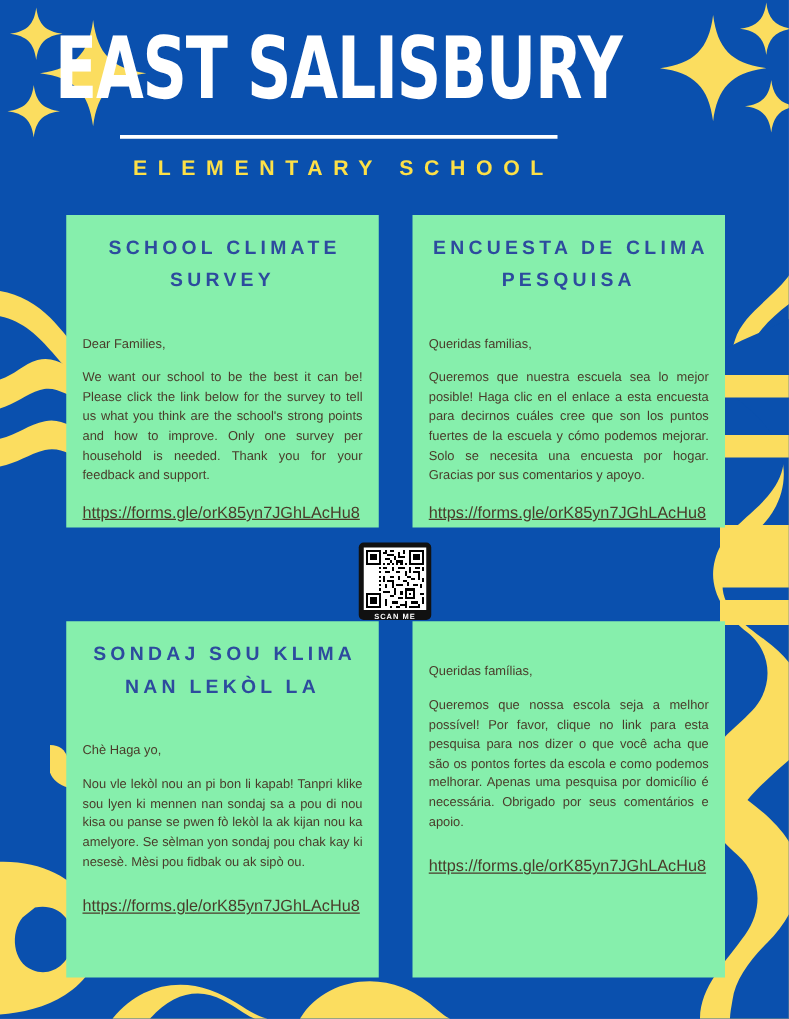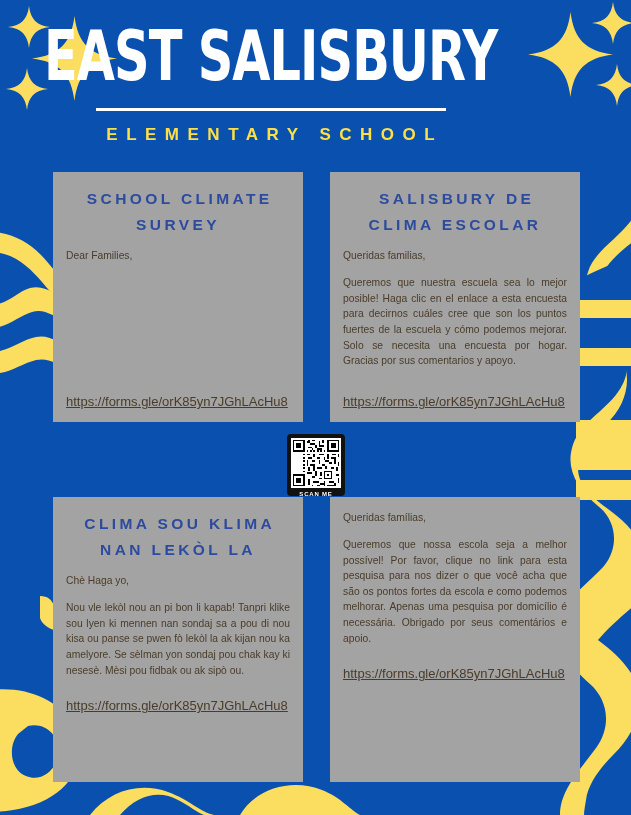--- a/index.html
+++ b/index.html
@@ -49,21 +49,21 @@
     font-size:17px;
     font-weight:600;
     letter-spacing:8.5px;
     text-indent:8.5px;
     white-space:nowrap;
   }
 
   
   .card {
     position:absolute;
-    background:#a3a3a3;
+    background:#86efac;
     z-index:4;
     padding:14px 13px 10px 13px;
     display:flex; flex-direction:column;
   }
   #card-en { left:53px;  top:172px; width:250px; height:250px; }
   #card-es { left:330px; top:172px; width:250px; height:250px; }
   #card-ht { left:53px;  top:497px; width:250px; height:285px; }
   #card-pt { left:330px; top:497px; width:250px; height:285px; }
 
   .card-title {
@@ -76,20 +76,21 @@
     text-align:center;
     line-height:1.65;
     margin-bottom:12px;
   }
   .salutation {
     color:#4a3c2a;
     font-family:"Liberation Sans", sans-serif;
     font-size:10.3px;
     line-height:1.45;
     margin-bottom:11px;
+    margin-top:20px;
   }
   .body-text {
     color:#4a3c2a;
     font-family:"Liberation Sans", sans-serif;
     font-size:10.3px;
     line-height:1.52;
     text-align:justify;
     margin-bottom:12px;
   }
   .card-link {
@@ -251,27 +252,28 @@
 
   <div class="header">
     <div class="school-name">EAST SALISBURY</div>
     <div class="rule"></div>
     <div class="sub-name">ELEMENTARY SCHOOL</div>
   </div>
 
   <div class="card" id="card-en">
     <div class="card-title">SCHOOL CLIMATE SURVEY</div>
     <div class="salutation">Dear Families,</div>
+    <div class="body-text">We want our school to be the best it can be! Please click the link below for the survey to tell us what you think are the school's strong points and how to improve. Only one survey per household is needed. Thank you for your feedback and support.</div>
     <div class="link-wrap">
       <a class="card-link" href="#">https://forms.gle/orK85yn7JGhLAcHu8</a>
     </div>
   </div>
 
   <div class="card" id="card-es">
-    <div class="card-title">SALISBURY DE CLIMA ESCOLAR</div>
+    <div class="card-title">ENCUESTA DE CLIMA PESQUISA</div>
     <div class="salutation">Queridas familias,</div>
     <div class="body-text">Queremos que nuestra escuela sea lo mejor posible! Haga clic en el enlace a esta encuesta para decirnos cuáles cree que son los puntos fuertes de la escuela y cómo podemos mejorar. Solo se necesita una encuesta por hogar. Gracias por sus comentarios y apoyo.</div>
     <div class="link-wrap">
       <a class="card-link" href="#">https://forms.gle/orK85yn7JGhLAcHu8</a>
     </div>
   </div>
 
   <div class="qr-badge">
     <div class="qr-code">
       <svg viewBox="0 0 29 29" xmlns="http://www.w3.org/2000/svg" shape-rendering="crispEdges">
@@ -367,21 +369,21 @@
             <rect x="21" y="27" width="4" height="1"></rect>
           <rect x="25" y="26" width="1" height="2"></rect>
             <rect x="9" y="2" width="1" height="1"></rect>
         </g>
       </svg>
     </div>
     <div class="qr-label">SCAN ME</div>
   </div>
 
   <div class="card" id="card-ht">
-    <div class="card-title">CLIMA SOU KLIMA NAN LEKÒL LA</div>
+    <div class="card-title">SONDAJ SOU KLIMA NAN LEKÒL LA</div>
     <div class="salutation">Chè Haga yo,</div>
     <div class="body-text">Nou vle lekòl nou an pi bon li kapab! Tanpri klike sou lyen ki mennen nan sondaj sa a pou di nou kisa ou panse se pwen fò lekòl la ak kijan nou ka amelyore. Se sèlman yon sondaj pou chak kay ki nesesè. Mèsi pou fidbak ou ak sipò ou.</div>
     <div class="link-wrap">
       <a class="card-link" href="#">https://forms.gle/orK85yn7JGhLAcHu8</a>
     </div>
     <div class="filler"></div>
   </div>
 
   <div class="card" id="card-pt">
     <div class="salutation">Queridas famílias,</div>

